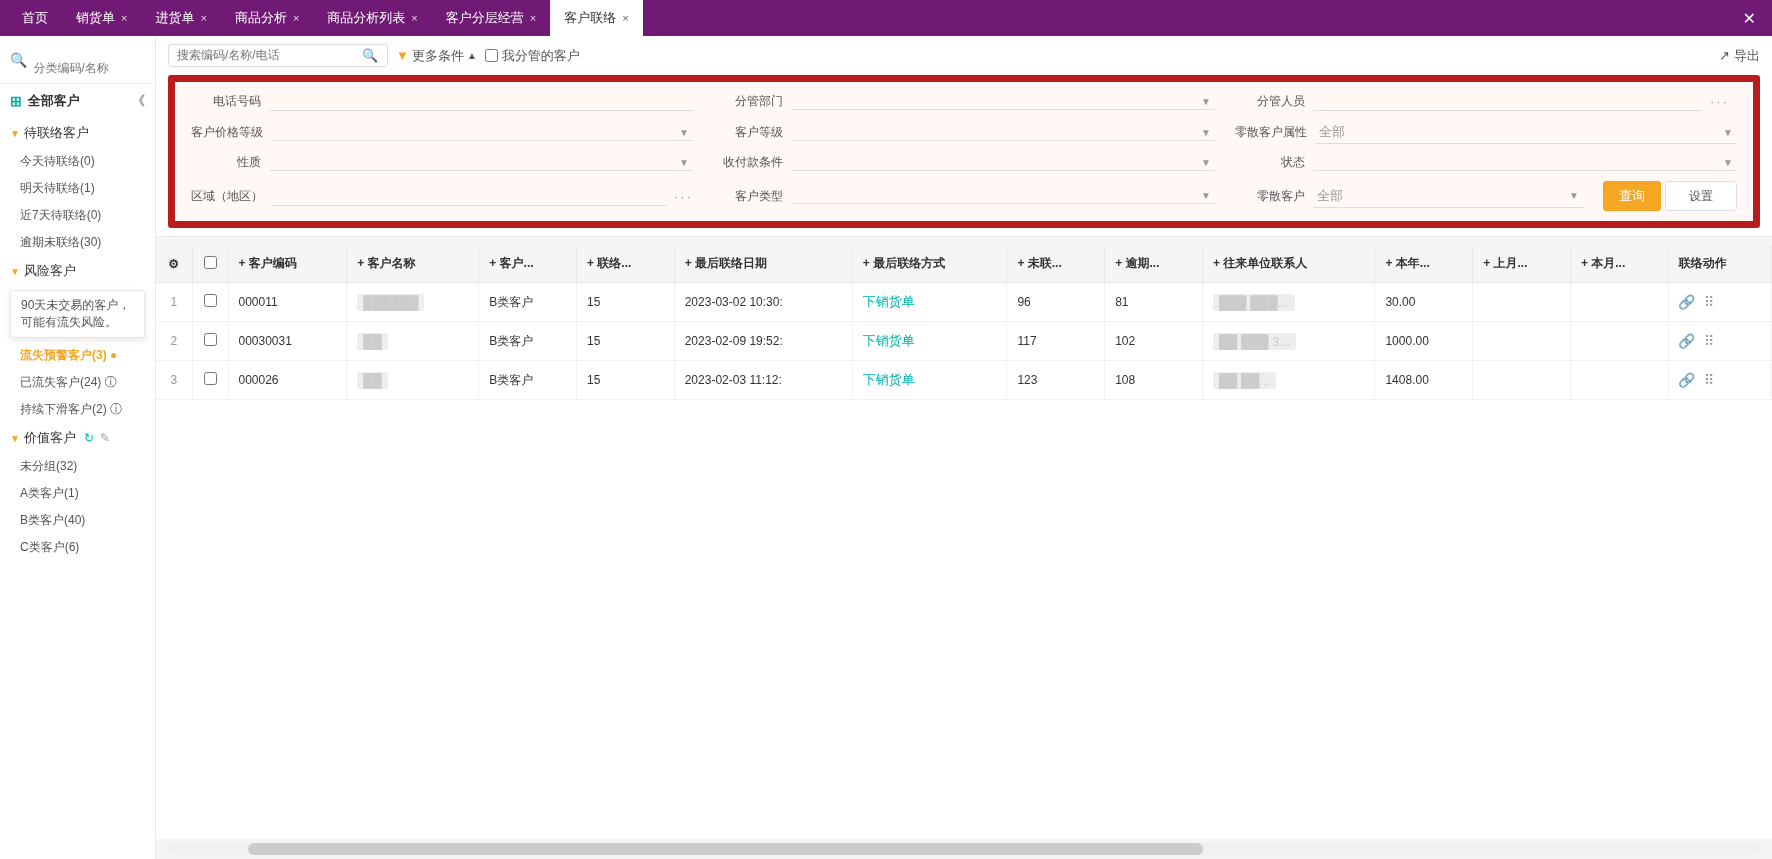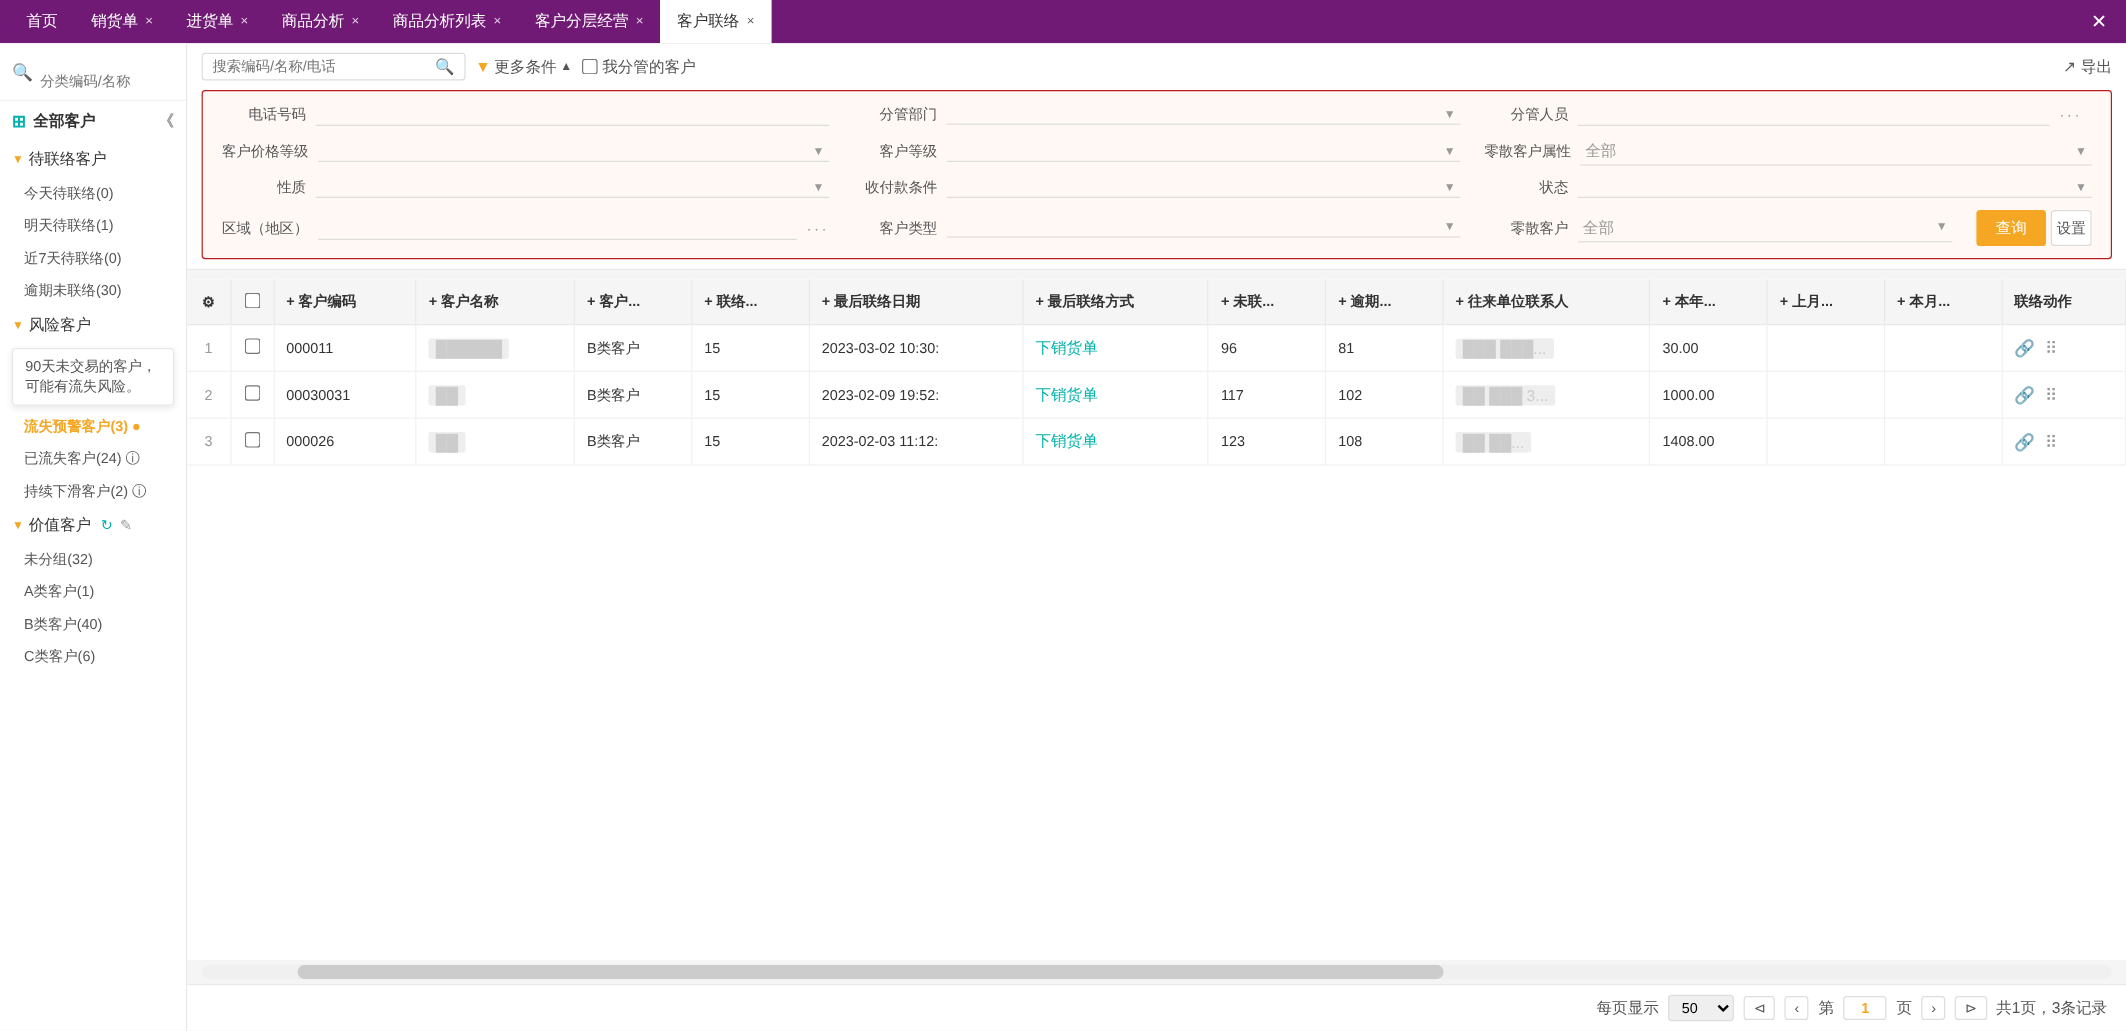--- a/index.html
+++ b/index.html
@@ -178,21 +178,21 @@
       align-items: center;
       gap: 4px;
       color: #555;
       font-size: 12px;
       cursor: pointer;
     }
 
     
     .filter-panel {
       background: #fff8f4;
-      border: 1px solid #b91c1c;
+      border: 7px solid #b91c1c;
       border-radius: 3px;
       padding: 10px 16px;
       margin-top: 8px;
       display: grid;
       grid-template-columns: repeat(3, 1fr);
       gap: 10px 20px;
     }
     .filter-row {
       display: flex;
       align-items: center;
@@ -234,21 +234,21 @@
       border: none;
       padding: 6px 16px;
       border-radius: 3px;
       cursor: pointer;
       font-size: 13px;
     }
     .settings-btn {
       background: white;
       color: #555;
       border: 1px solid #ddd;
-      padding: 4px 4px;
+      padding: 4px 23px;
       border-radius: 3px;
       cursor: pointer;
       font-size: 12px;
     }
     .filter-actions {
       display: flex;
       flex-direction: column;
       gap: 6px;
       align-items: flex-end;
       justify-content: center;
@@ -637,30 +637,14 @@
       </td>
     </tr>
           </tbody>
       </table>
     </div>
 
     <div class="scrollbar-area">
       <div class="scrollbar-thumb"></div>
     </div>
 
-    <div class="pagination-bar">
-      <span>每页显示</span>
-      <select class="page-size-select">
-        <option>50</option>
-        <option>20</option>
-        <option>100</option>
-      </select>
-      <button class="page-nav-btn">⊲</button>
-      <button class="page-nav-btn">‹</button>
-      <span>第</span>
-      <input class="page-input" type="text" value="1" style="">
-      <span>页</span>
-      <button class="page-nav-btn">›</button>
-      <button class="page-nav-btn">⊳</button>
-      <span>共1页，3条记录</span>
-    </div>
   </div>
 </div>
 
 </body></html>

